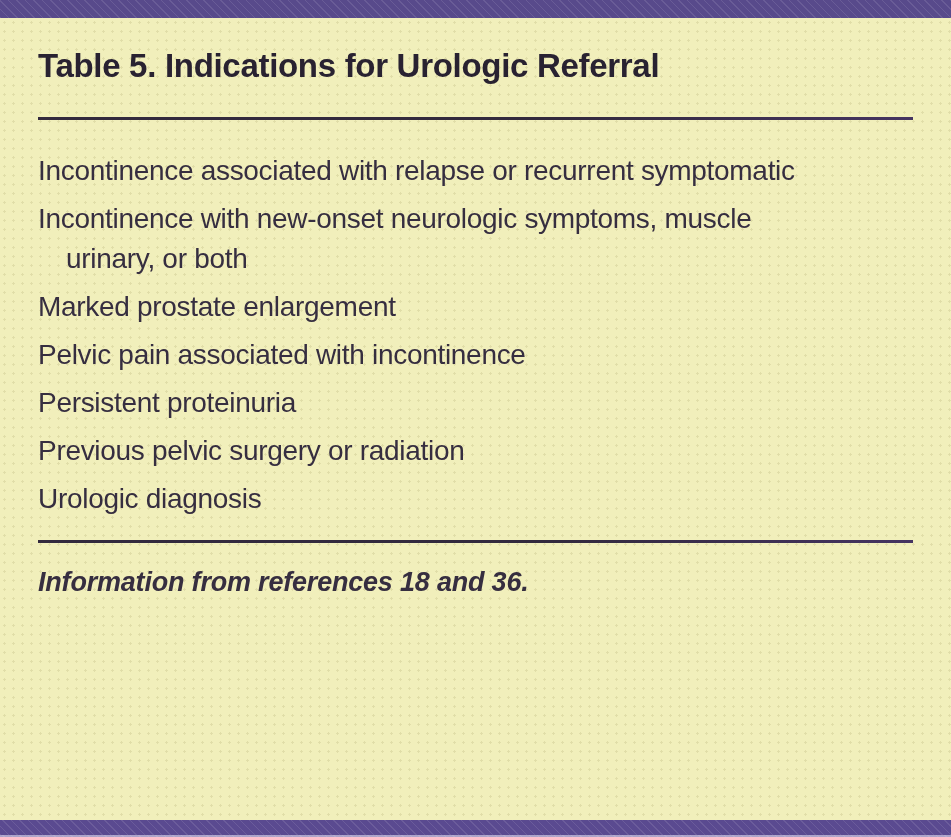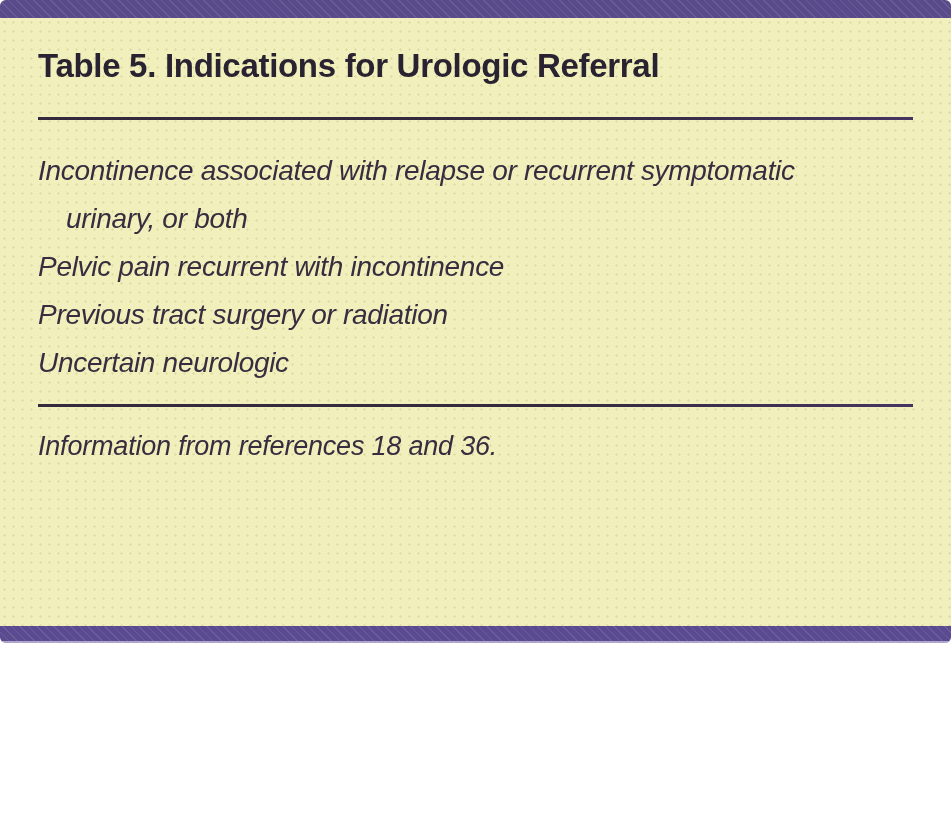--- a/index.html
+++ b/index.html
@@ -2,28 +2,27 @@
 <html style="--background: #f1efbb; --accent-bar: #584a8b; --accent-bar-bottom: #5a4a90; --title-text: #292231; --body-text: #362e40; --rule: #332a3e;"><head>
 <meta charset="utf-8">
 <style>
   html, body {
     margin: 0;
     padding: 0;
   }
   .page {
     position: relative;
     width: 951px;
-    height: 643px;
+    height: 837px;
     overflow: hidden;
     background-color: var(--background, #f1efbb);
     
     background-image: radial-gradient(rgba(140, 128, 70, 0.16) 1px, transparent 1.2px);
     background-size: 9px 9px;
     font-family: "Liberation Sans", sans-serif;
-    border-radius: 6px;
   }
   .bar {
     position: absolute;
     left: 0;
     right: 0;
     background-color: var(--accent-bar, #584a8b);
     
     background-image: repeating-linear-gradient(
       45deg,
       rgba(255, 255, 255, 0.10) 0 1px,
@@ -54,21 +53,20 @@
     letter-spacing: -0.3px;
     color: var(--title-text, #292231);
   }
   .rule {
     height: 3px;
     background: linear-gradient(to right, var(--rule, #332a3e) 60%, #453461);
     margin-top: 31px;
   }
   .list {
     margin-top: 31px;
-    font-style: italic;
   }
   .indication {
     font-size: 28px;
     letter-spacing: -0.3px;
     color: var(--body-text, #362e40);
     margin-bottom: 8px;
   }
   .indication .line {
     line-height: 40px;
     white-space: nowrap;
@@ -79,48 +77,56 @@
   .rule.rule-bottom {
     margin-top: 21px;
   }
   .footnote {
     margin-top: 20px;
     font-size: 27px;
     line-height: 38px;
     font-style: italic;
     letter-spacing: -0.2px;
     color: var(--body-text, #362e40);
+    font-weight: bold;
   }
 </style>
 </head>
 <body>
 
 <div class="page">
   <div class="bar top"></div>
 
   <div class="content">
     <h1 class="title">Table 5. Indications for Urologic Referral</h1>
 
     <div class="rule"></div>
 
     <div class="list">
         <div class="indication">
           <div class="line">Incontinence associated with relapse or recurrent symptomatic</div>
         </div>
         <div class="indication">
+          <div class="line">Incontinence with new-onset neurologic symptoms, muscle</div>
           <div class="line cont">urinary, or both</div>
         </div>
         <div class="indication">
-          <div class="line">Pelvic pain recurrent with incontinence</div>
+          <div class="line">Marked prostate enlargement</div>
         </div>
         <div class="indication">
-          <div class="line">Previous tract surgery or radiation</div>
+          <div class="line">Pelvic pain associated with incontinence</div>
         </div>
         <div class="indication">
-          <div class="line">Uncertain neurologic</div>
+          <div class="line">Persistent proteinuria</div>
+        </div>
+        <div class="indication">
+          <div class="line">Previous pelvic surgery or radiation</div>
+        </div>
+        <div class="indication">
+          <div class="line">Urologic diagnosis</div>
         </div>
       </div>
 
     <div class="rule rule-bottom"></div>
 
     <div class="footnote">Information from references 18 and 36.</div>
   </div>
 
   <div class="bar bottom"></div>
 </div>

